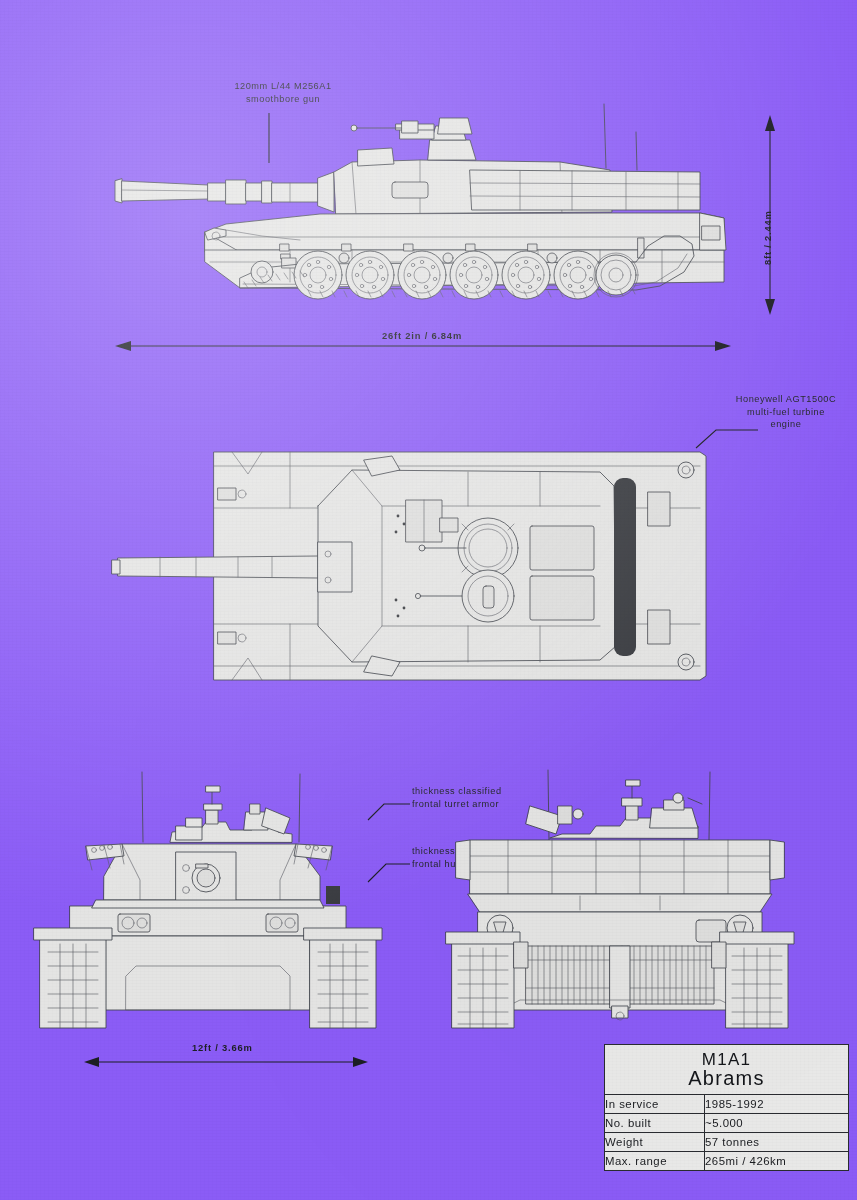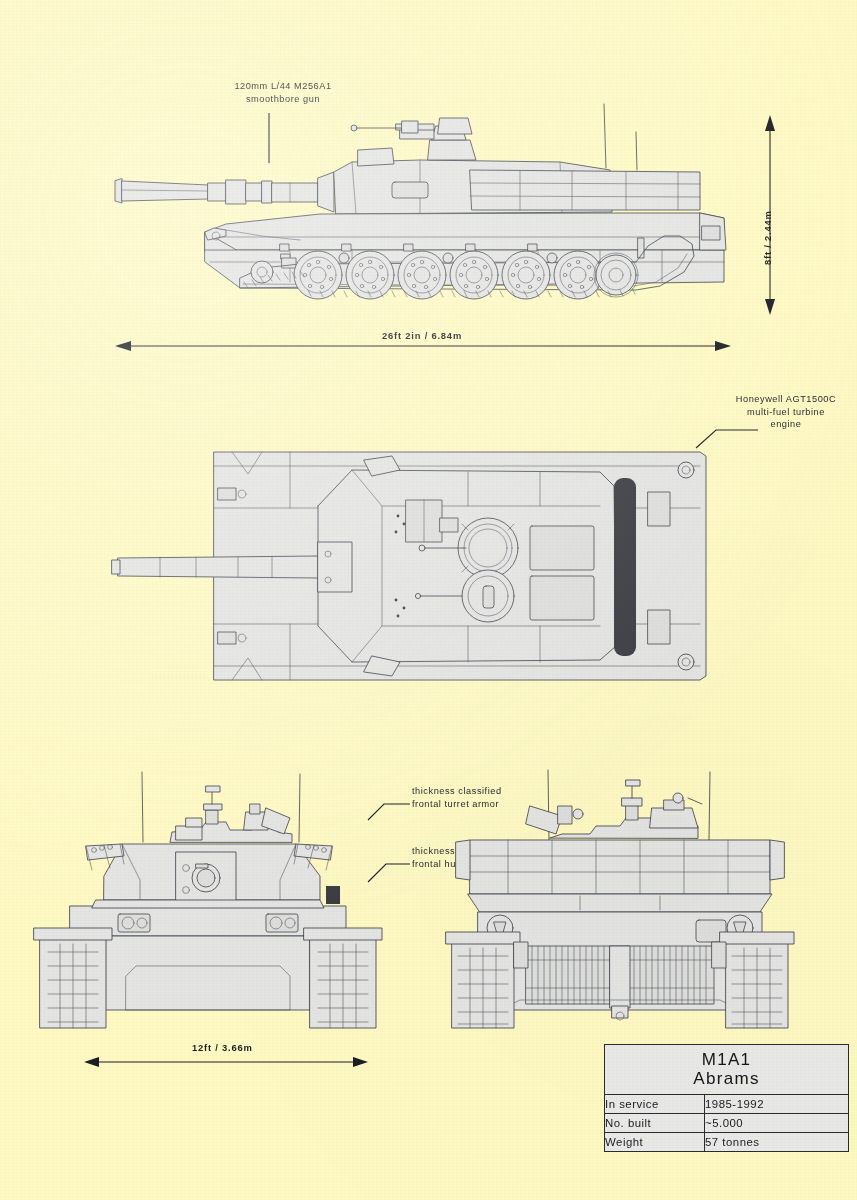--- a/index.html
+++ b/index.html
@@ -8,21 +8,21 @@
     margin: 0; padding: 0;
     background: #b8b8b8;
   }
   body {
     font-family: "Liberation Sans", sans-serif;
     display: flex; justify-content: center;
   }
   #poster {
     position: relative;
     width: 857px; height: 1200px;
-    background: #fef9c3;
+    background: #8b5cf6;
     overflow: hidden;
   }
   
   #paper-grain {
     position: absolute; inset: 0;
     pointer-events: none;
     opacity: .55;
     background-image:
       repeating-linear-gradient(0deg, rgba(0,0,0,.018) 0 1px, rgba(255,255,255,0) 1px 3px),
       repeating-linear-gradient(90deg, rgba(0,0,0,.014) 0 1px, rgba(255,255,255,0) 1px 4px),
@@ -81,21 +81,21 @@
     vertical-align: middle;
   }
   #spec-table td.k { width: 41%; }
   #spec-table .title-cell {
     text-align: center;
     border-bottom: 1.1px solid #2a2c31;
     padding: 5px 4px 6px;
     height: auto;
   }
   .title-main { font-size: 17px; letter-spacing: 1.3px; line-height: 19px; color:#15171b;}
-  .title-sub  { font-size: 17px; letter-spacing: 1.3px; line-height: 19px; color:#15171b;}
+  .title-sub  { font-size: 20px; letter-spacing: 1.3px; line-height: 19px; color:#15171b;}
 </style>
 </head>
 <body>
 
 <div id="poster">
 
   <svg style="left:0;top:0;width:857px;height:340px" viewBox="0 0 857 340">
     <g class="dwg">
 
       <path class="dwg-fill" d="M115,181 L115,201 L122,203 L122,179 Z"></path>
@@ -614,17 +614,21 @@
         <td class="v">1985-1992</td>
       </tr>
       <tr>
         <td class="k">No. built</td>
         <td class="v">~5.000</td>
       </tr>
       <tr>
         <td class="k">Weight</td>
         <td class="v">57 tonnes</td>
       </tr>
+      <tr>
+        <td class="k">Max. range</td>
+        <td class="v">265mi / 426km</td>
+      </tr>
     </tbody>
   </table>
 
   <div id="paper-grain"></div>
 </div>
 
 </body></html>

